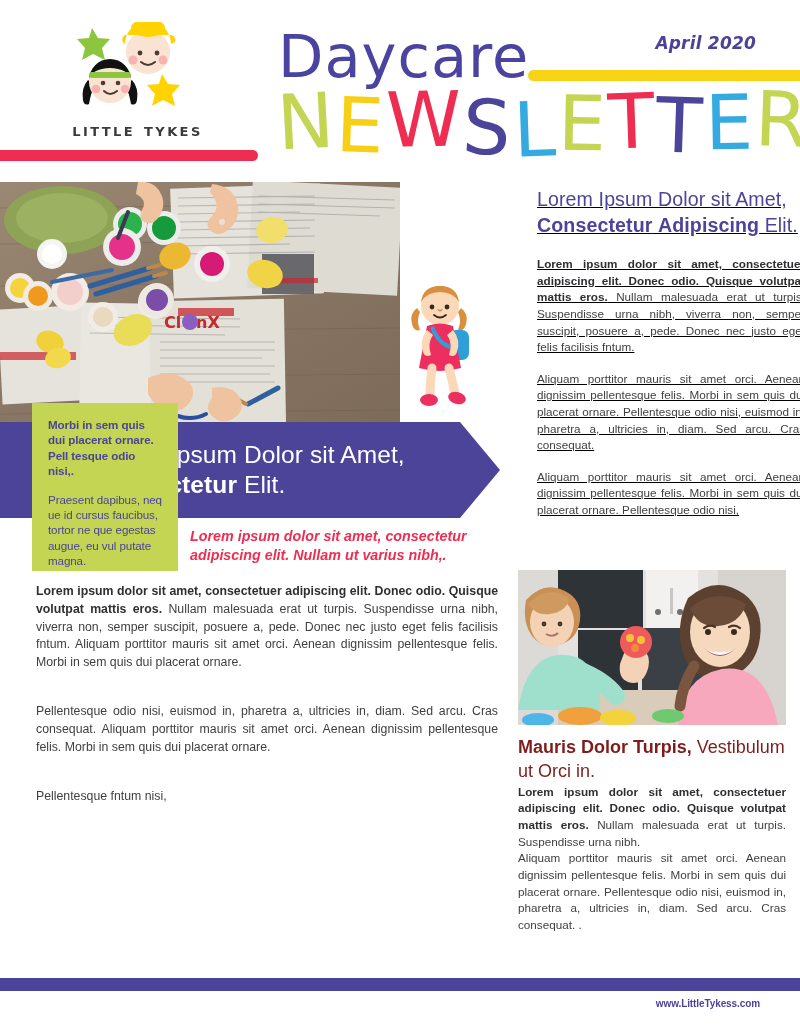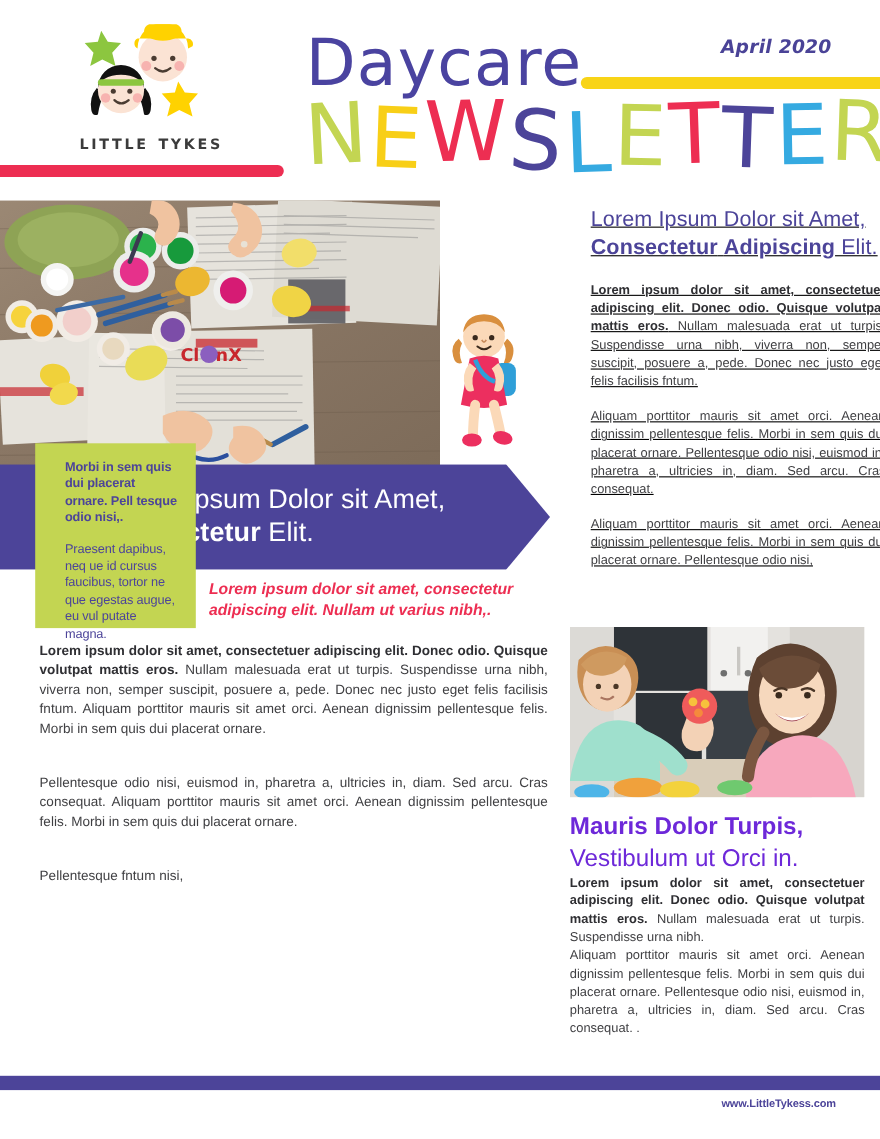--- a/index.html
+++ b/index.html
@@ -71,21 +71,21 @@
   }
   .banner-title {
     color:#ffffff; font-size:24.5px; line-height:1.24; padding-left:93px;
     font-weight:300; letter-spacing:.1px;
   }
   .banner-title b { font-weight:700; }
 
   
   .green-box {
     position:absolute; left:32px; top:403px; width:146px; height:168px;
-    background:#c3d552; padding:14px 14px 10px 27px;
+    background:#c3d552; padding:14px 14px 10px 16px;
   }
   .green-box p {
     color:#4c4499; font-size:11.6px; line-height:1.33; letter-spacing:-.1px;
   }
   .green-box p.lead { font-weight:700; }
   .green-box p.body { margin-top:13px; font-weight:400; }
 
   
   .red-italic {
     position:absolute; left:190px; top:527px; width:310px;
@@ -113,21 +113,21 @@
   .rc-body b { font-weight:700; color:#2f2f33; }
   .rc p.p1 { margin-top:18px; }
   .rc p.pn { margin-top:15px; }
 
   .photo2 {
     position:absolute; left:518px; top:570px; width:268px; height:155px;
     overflow:hidden;
   }
   .rc2 { position:absolute; left:518px; top:736px; width:268px; }
   .rc2-head {
-    color:#6d28d9; font-size:22px; line-height:1.33; font-weight:300;
+    color:#7f1d1d; font-size:18px; line-height:1.33; font-weight:300;
   }
   .rc2-head b { font-weight:700; }
 
   
   .footer-bar {
     position:absolute; left:0px; top:978px; width:800px; height:13px;
     background:#4c4499;
   }
   .footer-url {
     position:absolute; right:40px; top:998px;

